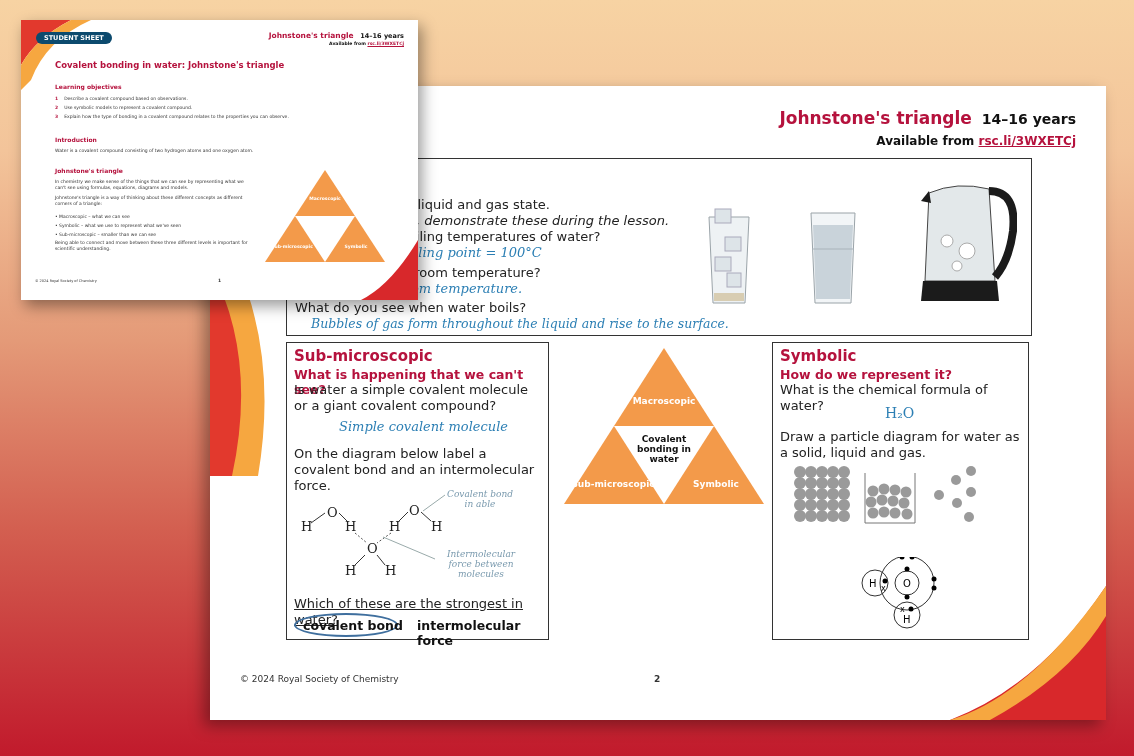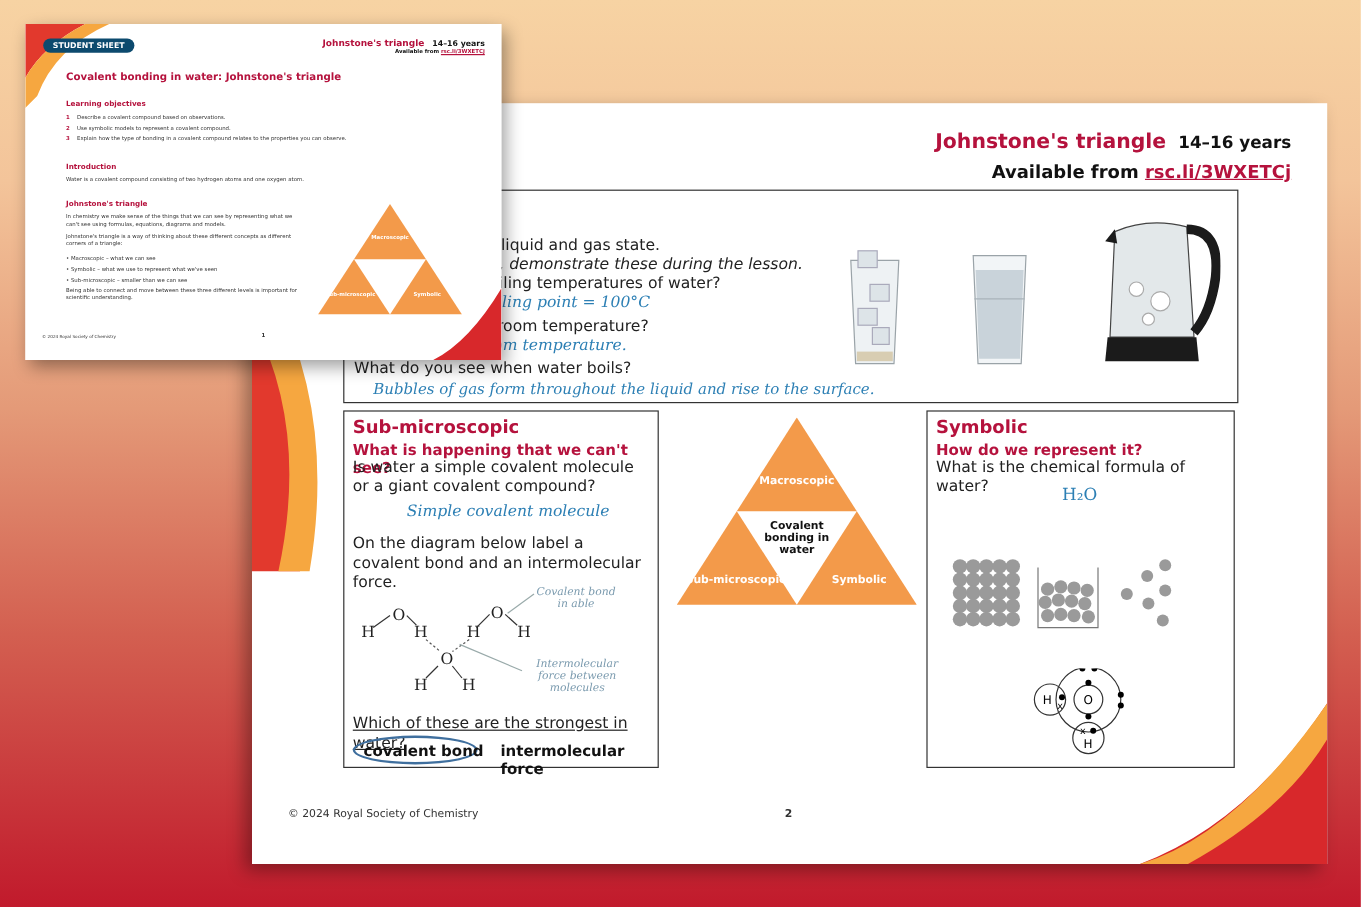--- a/index.html
+++ b/index.html
@@ -19,21 +19,21 @@
     background: #fff; overflow: hidden;
     box-shadow: 4px 6px 14px rgba(0,0,0,0.4);
   }
   .abs { position: absolute; }
   .red { color: #b5123d; }
   .hand { font-family: "DejaVu Serif", serif; font-style: italic; color: #2c7fb4; }
   .box { position: absolute; border: 1.5px solid #333; background: #fff; }
   
   .p2-title { right: 30px; top: 22px; font-size: 17px; font-weight: bold; white-space: nowrap; }
   .p2-title .age { color: #111; font-size: 14px; margin-left: 10px; }
-  .p2-avail { right: 30px; top: 48px; font-size: 15px; font-weight: bold; color: #111; }
+  .p2-avail { right: 30px; top: 48px; font-size: 12px; font-weight: bold; color: #111; }
   .p2-avail a { color: #b5123d; text-decoration: underline; }
   .txt { font-size: 13px; color: #222; line-height: 16px; }
   .h-sec { font-size: 15px; font-weight: bold; color: #b5123d; }
   .h-sub { font-size: 12.5px; font-weight: bold; color: #b5123d; }
   .tri-label { position: absolute; color: #fff; font-size: 9px; font-weight: bold; text-align: center; }
   .footer { font-size: 9px; color: #333; }
 </style>
 </head>
 <body>
 
@@ -134,20 +134,21 @@
   <div class="tri-label" style="left:414px;top:310px;width:80px;">Macroscopic</div>
   <div class="tri-label" style="left:424px;top:348px;width:60px;color:#111;font-size:9px;line-height:10px;">Covalent bonding in water</div>
   <div class="tri-label" style="left:358px;top:393px;width:90px;">Sub-microscopic</div>
   <div class="tri-label" style="left:466px;top:393px;width:80px;">Symbolic</div>
 
   <div class="box" style="left:562px;top:256px;width:257px;height:298px;">
     <div class="abs h-sec" style="left:7px;top:4px;">Symbolic</div>
     <div class="abs h-sub" style="left:7px;top:24px;">How do we represent it?</div>
     <div class="abs txt" style="left:7px;top:39px;">What is the chemical formula of water?</div>
     <div class="abs" style="left:112px;top:62px;font-family:'DejaVu Serif',serif;font-size:14px;color:#2c7fb4;">H₂O</div>
+    <div class="abs txt" style="left:7px;top:86px;width:240px;">Draw a particle diagram for water as a solid, liquid and gas.</div>
     <svg class="abs" style="left:20px;top:122px" width="190" height="60">
       <g fill="#9a9a9a">
         <circle cx="7" cy="7" r="6"></circle>
           <circle cx="18" cy="7" r="6"></circle>
           <circle cx="29" cy="7" r="6"></circle>
           <circle cx="40" cy="7" r="6"></circle>
           <circle cx="51" cy="7" r="6"></circle>
         <circle cx="7" cy="18" r="6"></circle>
           <circle cx="18" cy="18" r="6"></circle>
           <circle cx="29" cy="18" r="6"></circle>

